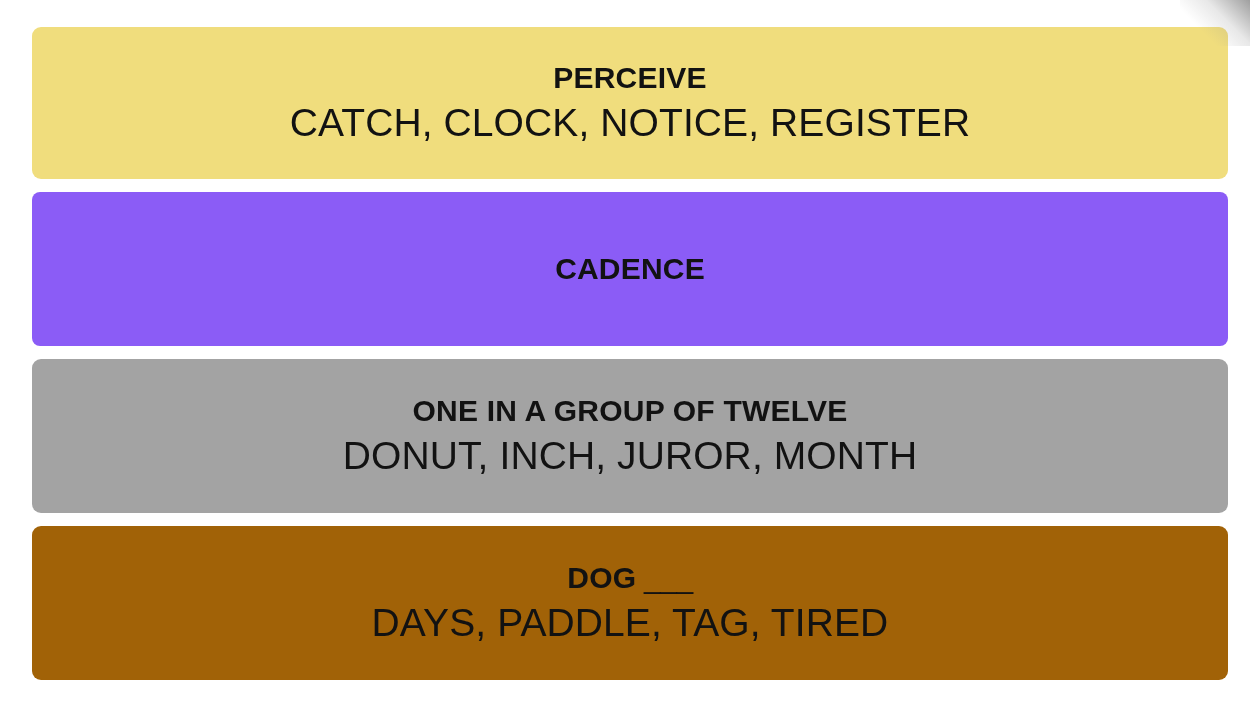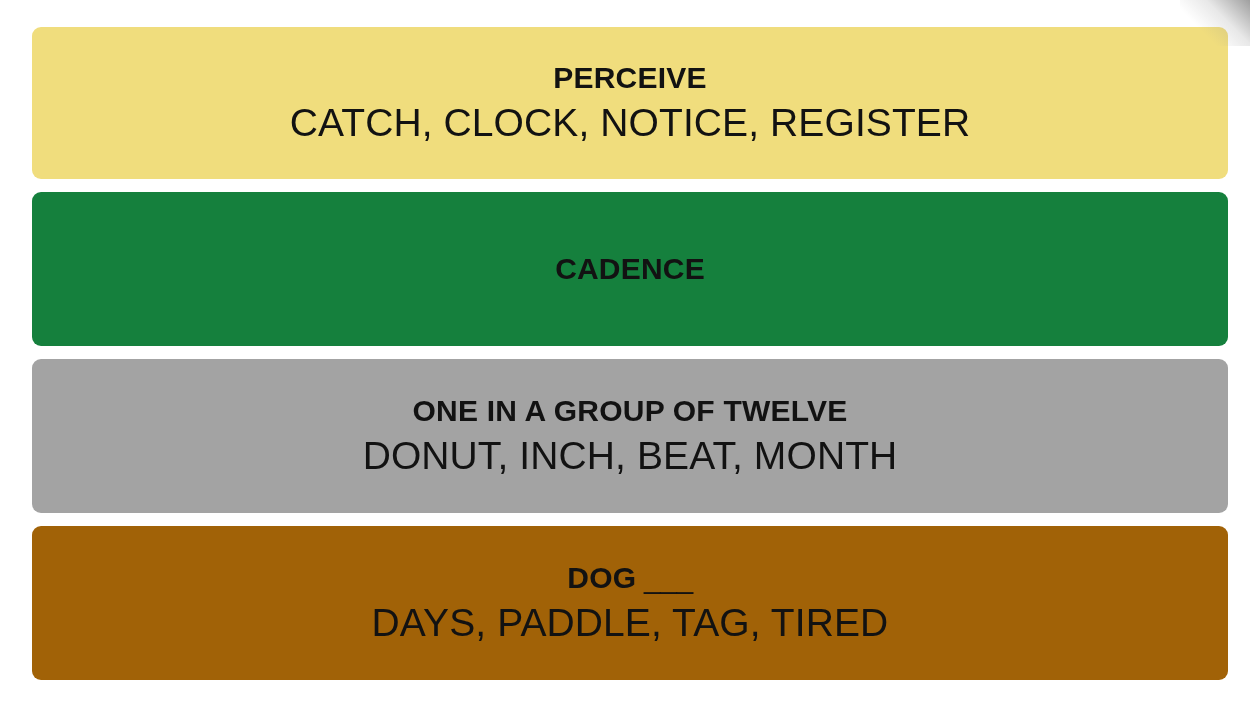--- a/index.html
+++ b/index.html
@@ -92,31 +92,31 @@
 
   <div id="board">
 
     <div class="group-card" style="background-color: rgb(240, 221, 125);">
       <div class="group-title">
         <span>PERCEIVE</span><span class="blank"></span>
       </div>
       <div class="group-members">CATCH, CLOCK, NOTICE, REGISTER</div>
     </div>
 
-    <div class="group-card" style="background-color: #15803d;">
+    <div class="group-card" style="background-color: #8b5cf6; border-radius: 8px;">
       <div class="group-title">
         <span>CADENCE</span><span class="blank"></span>
       </div>
     </div>
 
     <div class="group-card" style="background-color: #a3a3a3;">
       <div class="group-title">
         <span>ONE IN A GROUP OF TWELVE</span><span class="blank"></span>
       </div>
-      <div class="group-members">DONUT, INCH, BEAT, MONTH</div>
+      <div class="group-members">DONUT, INCH, JUROR, MONTH</div>
     </div>
 
     <div class="group-card" style="background-color: #a16207;">
       <div class="group-title">
         <span>DOG</span><span class="blank"> ___</span>
       </div>
       <div class="group-members">DAYS, PADDLE, TAG, TIRED</div>
     </div>
 
   </div>

